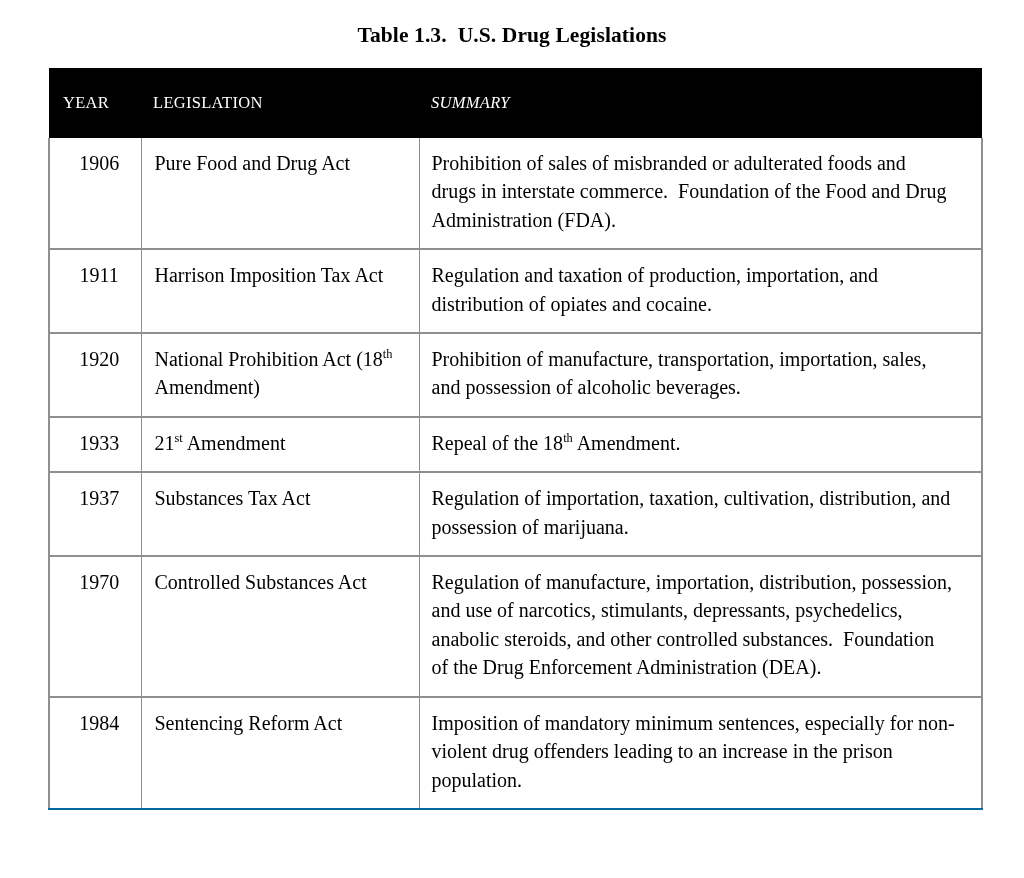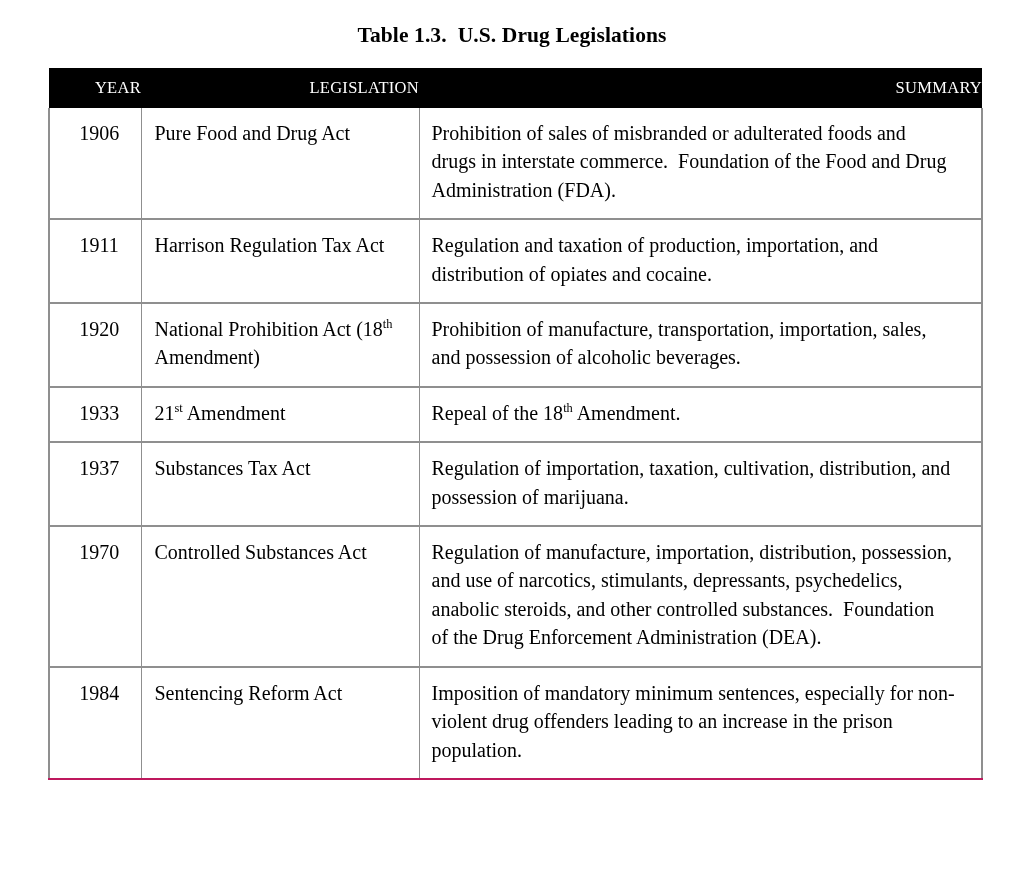--- a/index.html
+++ b/index.html
@@ -51,44 +51,44 @@
 
   
   .drug-table thead tr {
     background: #000000;
   }
   .drug-table thead th {
     color: #ffffff;
     background: #000000;
     font-weight: normal;
     font-size: 16.5px;
-    text-align: right;
+    text-align: left;
     vertical-align: middle;
-    height: 40px;
+    height: 70px;
     padding: 0 0 0 14px;
     border: none;
     letter-spacing: 0.3px;
   }
   .drug-table thead th.th-year { padding-left: 14px; }
   .drug-table thead th.th-leg  { padding-left: 12px; }
-  .drug-table thead th.th-sum  { padding-left: 12px; }
+  .drug-table thead th.th-sum  { padding-left: 12px; font-style: italic; }
 
   
   .drug-table tbody td {
     vertical-align: top;
     font-size: 20px;
     line-height: 28.4px;
     border-left: 1px solid #8f8f8f;
     border-right: 1px solid #8f8f8f;
     border-bottom: 2px solid #8f8f8f;
     padding: 11px 8px 14px 8px;
     background: #ffffff;
   }
   .drug-table tbody tr:last-child td {
-    border-bottom: 2px solid #be185d;
+    border-bottom: 2px solid #0369a1;
     margin-left: 16px;
   }
   .drug-table tbody td.td-year {
     text-align: center;
     padding-left: 14px;
     padding-right: 6px;
     border-left: 2px solid #8f8f8f;
   }
   .drug-table tbody td.td-leg {
     padding-left: 13px;
@@ -129,21 +129,21 @@
       </tr>
     </thead>
     <tbody id="table-body">
         <tr>
           <td class="td-year">1906</td>
           <td class="td-leg"><span class="cell-text">Pure Food and Drug Act</span></td>
           <td class="td-sum"><span class="cell-text">Prohibition of sales of misbranded or adulterated foods and drugs in interstate commerce.&nbsp; Foundation of the Food and Drug Administration (FDA).</span></td>
         </tr>
         <tr>
           <td class="td-year">1911</td>
-          <td class="td-leg"><span class="cell-text">Harrison Regulation Tax Act</span></td>
+          <td class="td-leg"><span class="cell-text">Harrison Imposition Tax Act</span></td>
           <td class="td-sum"><span class="cell-text">Regulation and taxation of production, importation, and distribution of opiates and cocaine.</span></td>
         </tr>
         <tr>
           <td class="td-year">1920</td>
           <td class="td-leg"><span class="cell-text">National Prohibition Act (18<sup>th</sup> Amendment)</span></td>
           <td class="td-sum"><span class="cell-text">Prohibition of manufacture, transportation, importation, sales, and possession of alcoholic beverages.</span></td>
         </tr>
         <tr>
           <td class="td-year">1933</td>
           <td class="td-leg"><span class="cell-text">21<sup>st</sup> Amendment</span></td>

